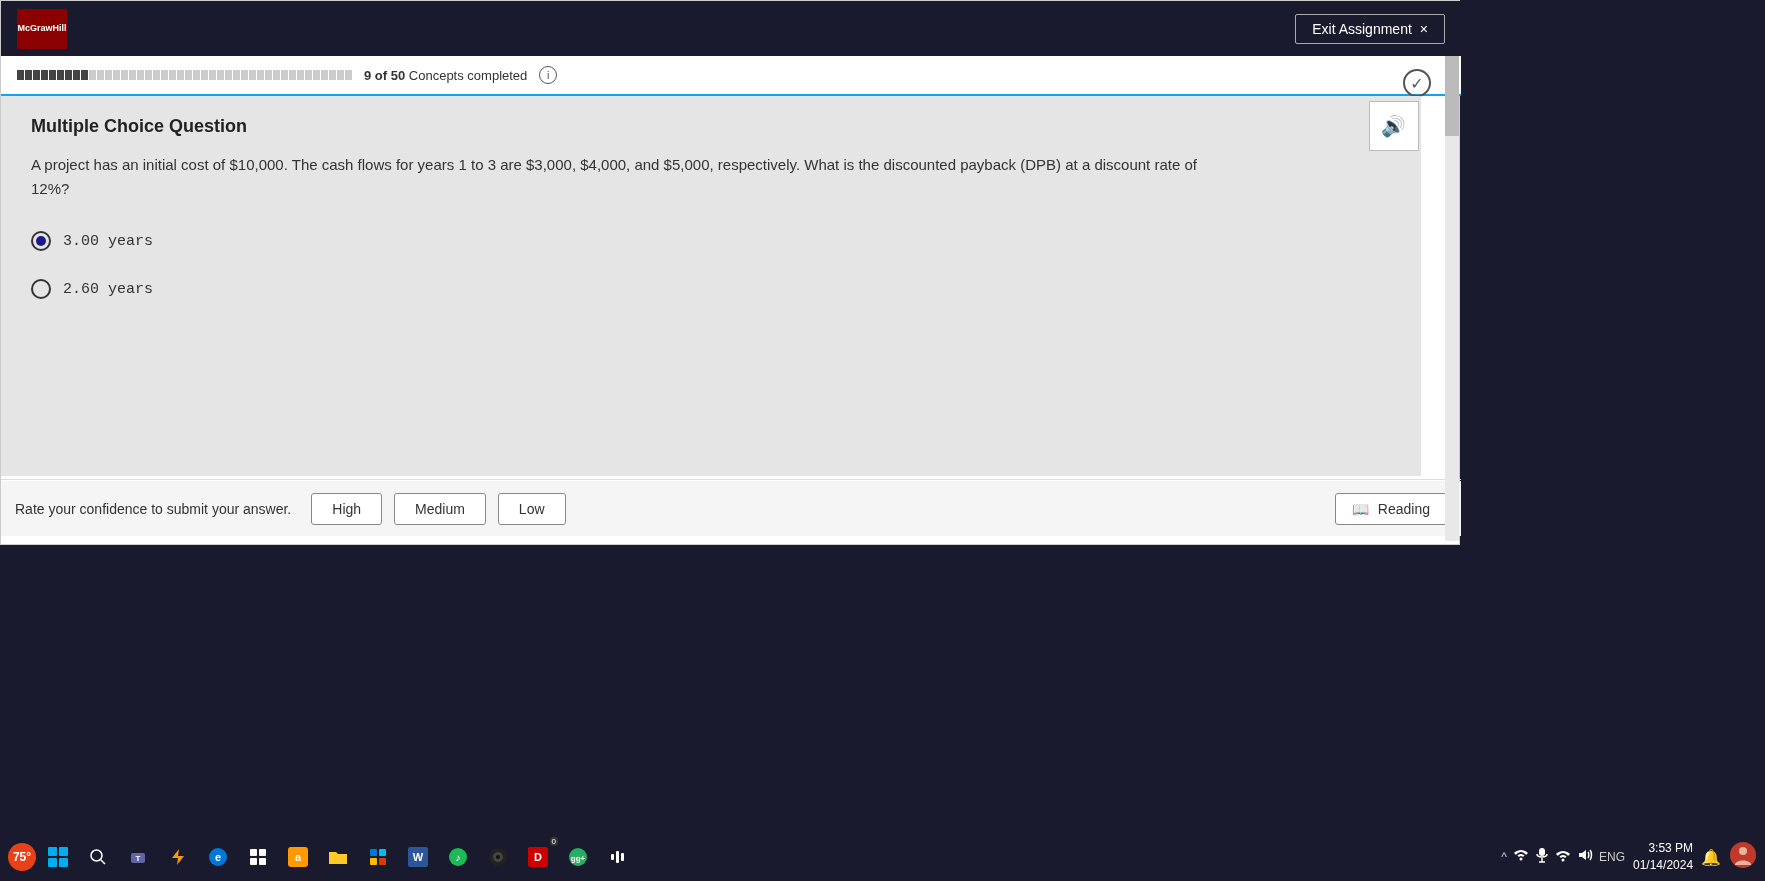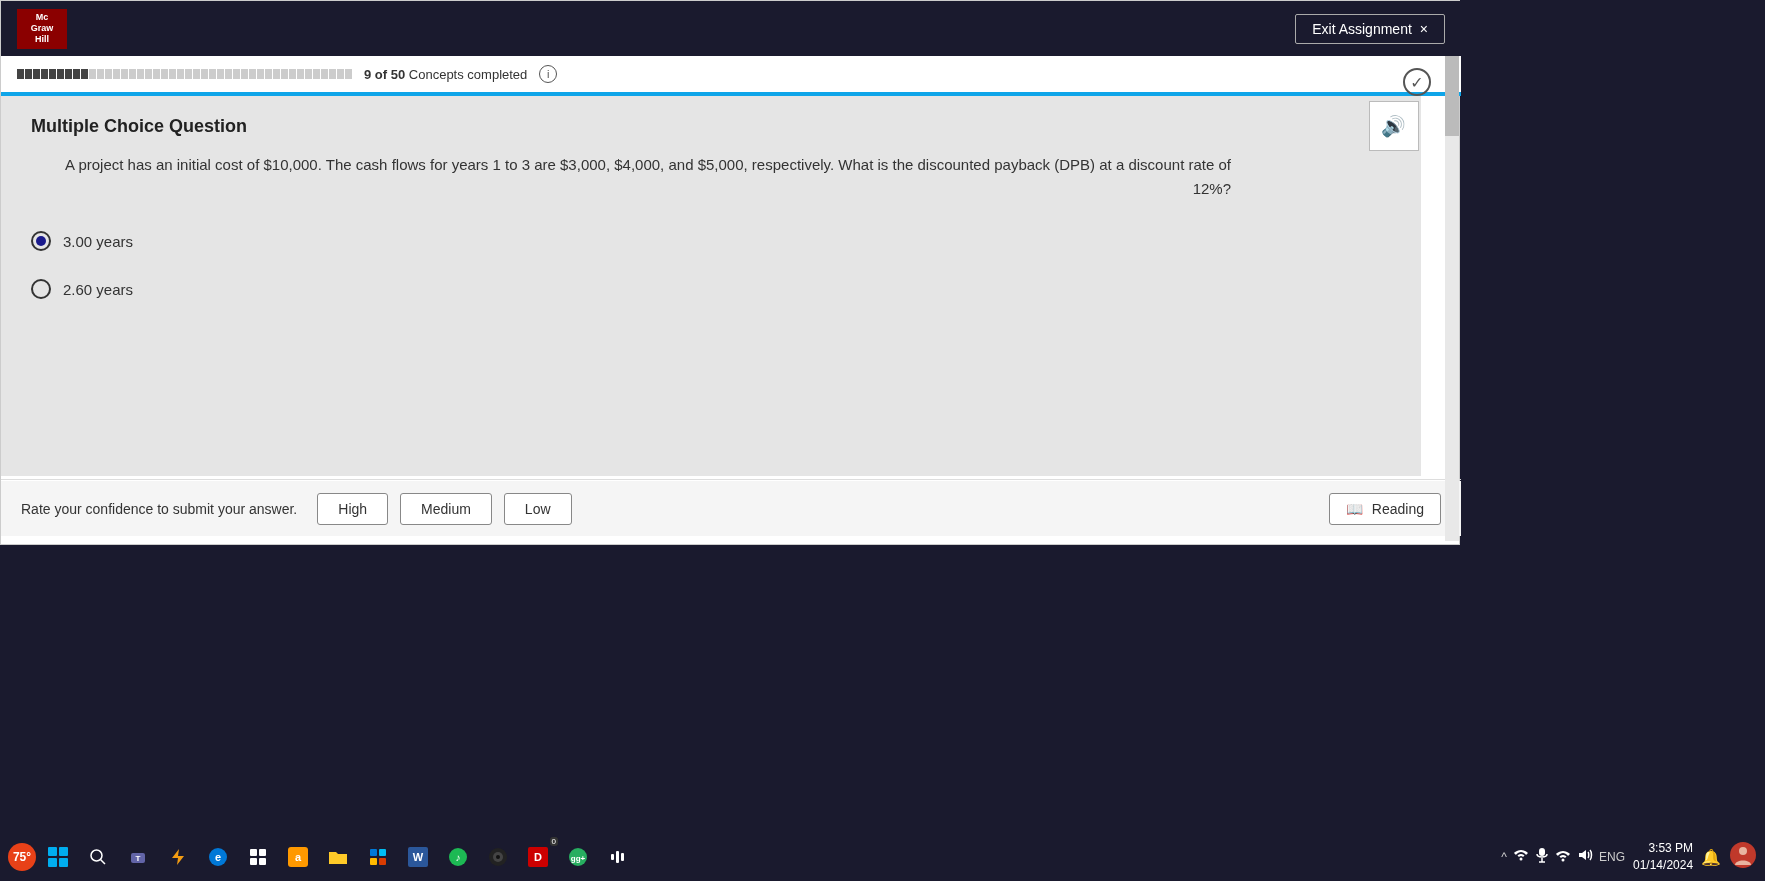--- a/index.html
+++ b/index.html
@@ -35,21 +35,21 @@
       padding: 0 16px;
     }
 
     .logo-box {
       width: 50px;
       height: 40px;
       background: #8B0000;
       display: flex;
       align-items: center;
       justify-content: center;
-      flex-direction: column;
+      flex-direction: row;
     }
 
     .logo-text {
       color: white;
       font-size: 9px;
       font-weight: bold;
       line-height: 1.2;
       text-align: center;
     }
 
@@ -66,21 +66,21 @@
       border-radius: 2px;
     }
 
     
     .progress-bar-area {
       position: absolute;
       top: 55px; left: 0;
       width: 1460px;
       height: 40px;
       background: #fff;
-      border-bottom: 4px solid #0ea5e9;
+      border-bottom: 2px solid #0ea5e9;
       display: flex;
       align-items: center;
       padding: 0 16px;
       gap: 12px;
     }
 
     .progress-text {
       font-size: 13px;
       color: #333;
       white-space: nowrap;
@@ -135,21 +135,20 @@
       color: #222;
       margin-bottom: 16px;
     }
 
     .question-text {
       font-size: 15px;
       color: #333;
       line-height: 1.6;
       margin-bottom: 30px;
       max-width: 1200px;
-      text-align: right;
     }
 
     .audio-btn {
       position: absolute;
       top: 100px;
       right: 40px;
       width: 50px;
       height: 50px;
       border: 1px solid #bbb;
       background: #fff;
@@ -165,20 +164,21 @@
     .options-area {
       margin-top: 10px;
     }
 
     .option-item {
       display: flex;
       align-items: center;
       gap: 12px;
       margin-bottom: 28px;
       cursor: pointer;
+      font-family: Liberation Mono, monospace;
     }
 
     .radio-outer {
       width: 20px;
       height: 20px;
       border-radius: 50%;
       border: 2px solid #333;
       display: flex;
       align-items: center;
       justify-content: center;
@@ -208,21 +208,21 @@
 
     
     .bottom-bar {
       position: absolute;
       top: 480px; left: 0;
       width: 1460px;
       height: 55px;
       background: #f5f5f5;
       display: flex;
       align-items: center;
-      padding: 0 20px;
+      padding: 0 14px;
       gap: 12px;
     }
 
     .confidence-label {
       font-size: 14px;
       color: #333;
       margin-right: 8px;
     }
 
     .conf-btn {

